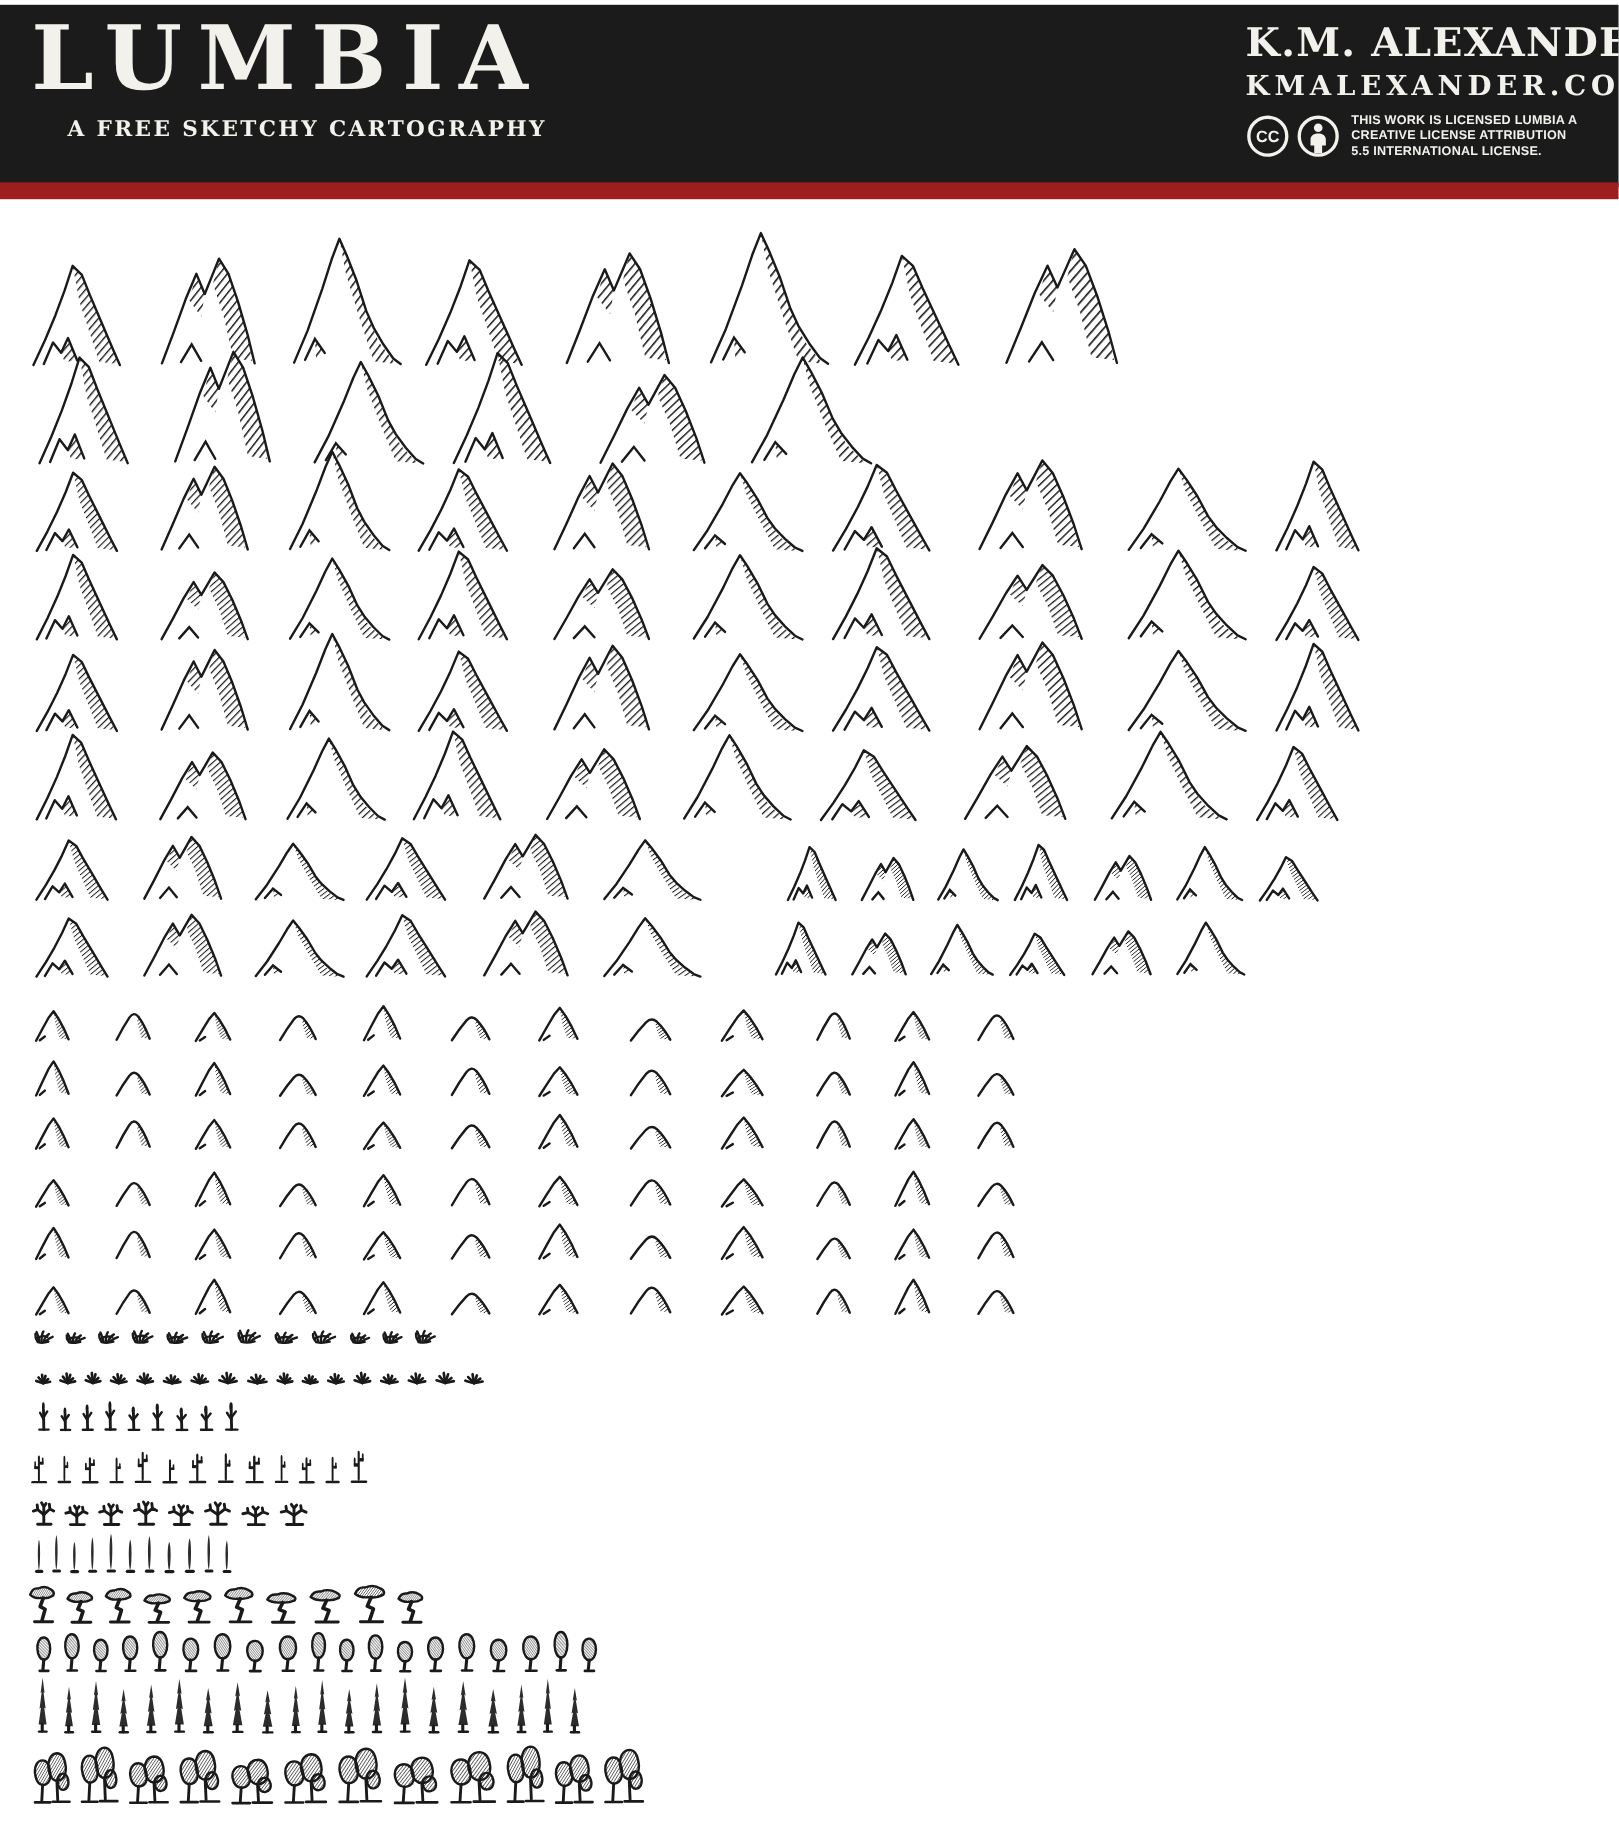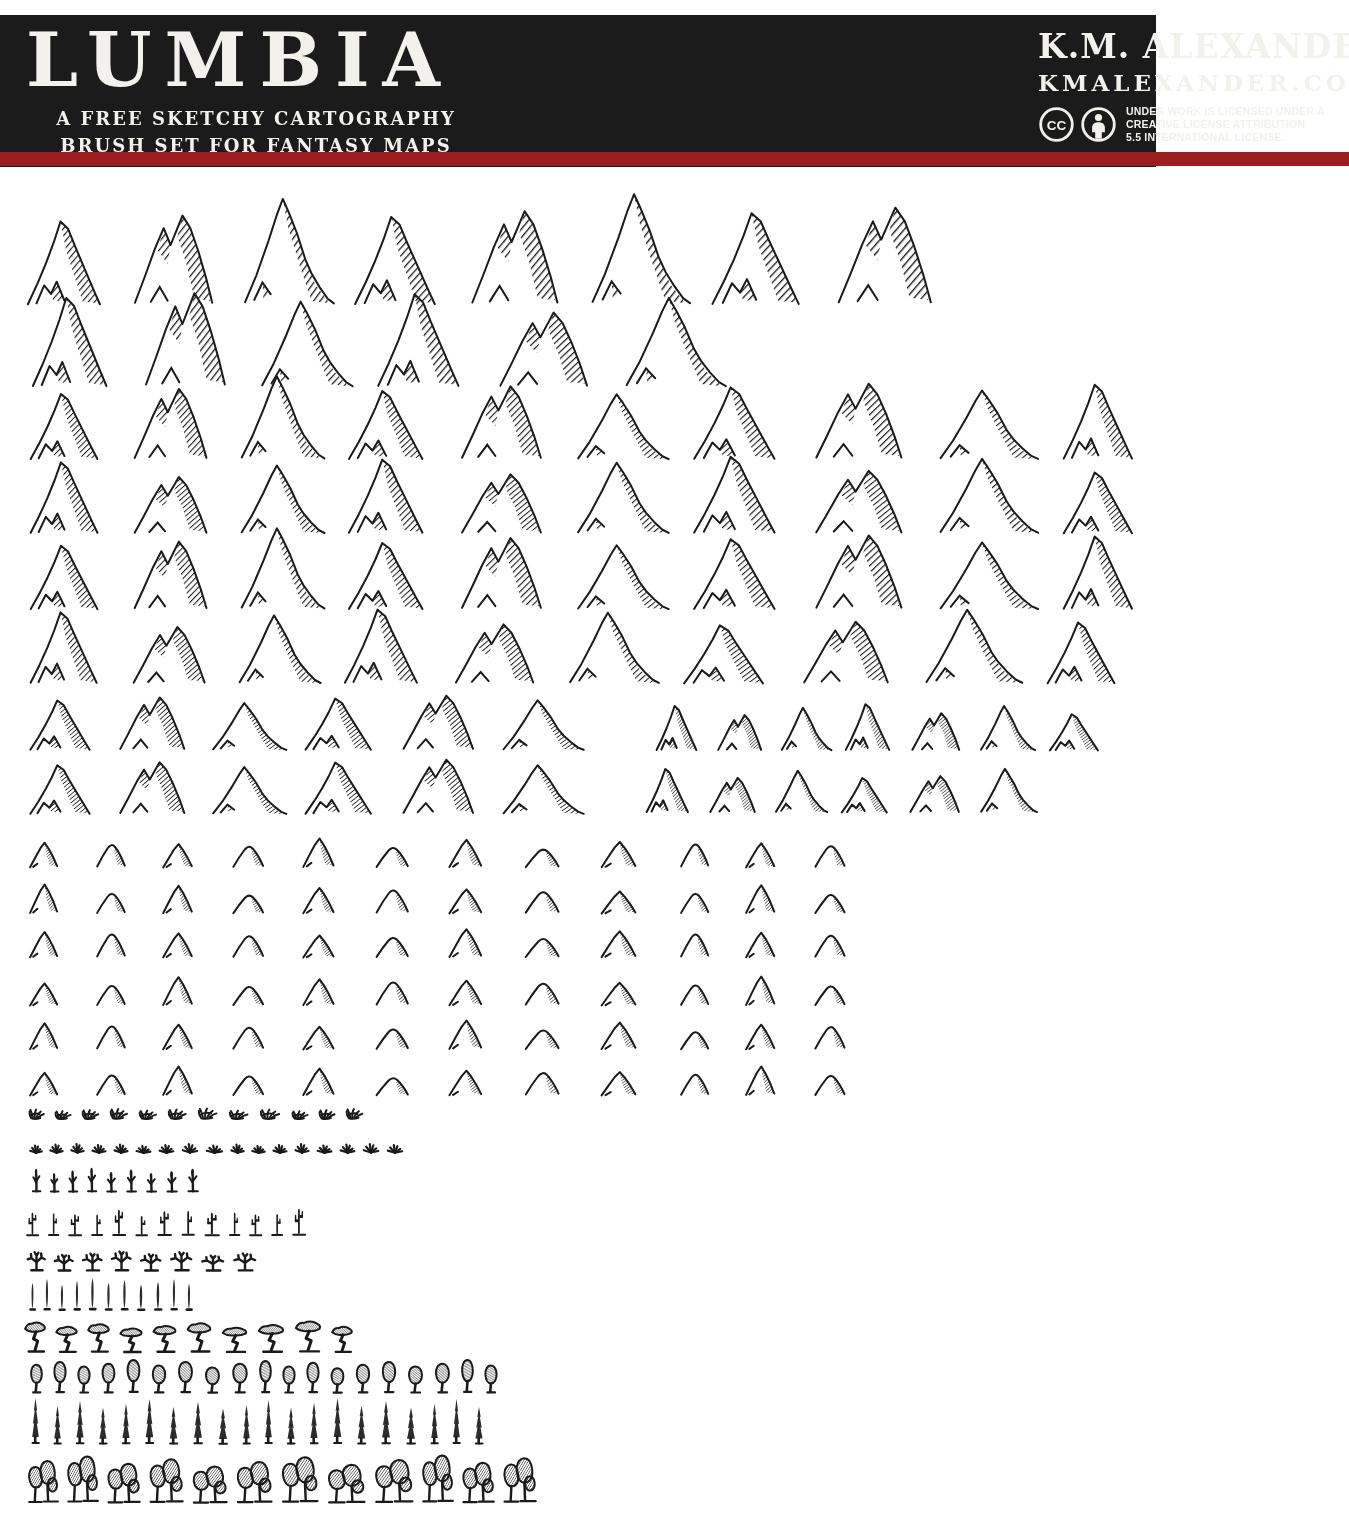--- a/index.html
+++ b/index.html
@@ -1,21 +1,21 @@
 <!DOCTYPE html>
 <html><head>
 <meta charset="utf-8">
 <style>
   html,body{margin:0;padding:0;background:#ffffff;}
   #page{
     position:relative;width:1349px;height:1536px;overflow:hidden;
     background:#ffffff;font-family:"Liberation Sans",sans-serif;
   }
   
-  .banner{position:absolute;left:0;top:15px;width:1156px;height:152px;background:#1b1b1b;}
+  .banner{position:absolute;left:0;top:4px;width:1349px;height:152px;background:#1b1b1b;}
   .stripe{position:absolute;left:0;top:152px;width:1349px;height:14px;background:#9e1d1d;}
   .title{
     position:absolute;left:26px;top:2px;
     font-family:"DejaVu Serif",serif;font-weight:700;font-size:74px;
     letter-spacing:13px;color:#f3f1ec;white-space:nowrap;
   }
   .subtitle{
     position:absolute;left:24px;top:90px;width:400px;text-align:center;
     font-family:"DejaVu Serif",serif;font-weight:700;font-size:18px;
     letter-spacing:2px;color:#f3f1ec;line-height:27px;white-space:nowrap;margin-left:32px;
@@ -170,40 +170,39 @@
     </symbol>
   </defs>
 </svg>
 
 <div id="page">
 
   <div class="banner">
     <div class="title">LUMBIA</div>
     <div class="subtitle">
       <div>A FREE SKETCHY CARTOGRAPHY</div>
-      <div>BRUSH SET FOR FANTASY MAPS</div>
     </div>
 
     <div class="author-block">
       <div class="author-name">K.M. ALEXANDER</div>
       <div class="website">KMALEXANDER.COM</div>
       <div class="license-row">
         <div class="cc-icons">
           <svg width="37" height="37" viewBox="0 0 37 37">
             <circle cx="18.5" cy="18.5" r="15.8" fill="none" stroke="#f3f1ec" stroke-width="2.8"></circle>
             <text x="18.5" y="23.5" text-anchor="middle" font-family="Liberation Sans, sans-serif" font-size="13.5" font-weight="bold" fill="#f3f1ec">CC</text>
           </svg>
           <svg width="37" height="37" viewBox="0 0 37 37">
             <circle cx="18.5" cy="18.5" r="15.8" fill="none" stroke="#f3f1ec" stroke-width="2.8"></circle>
             <circle cx="18.5" cy="11.5" r="3.6" fill="#f3f1ec"></circle>
             <path d="M18.5,16.2 c-4.2,0 -6.4,2.2 -6.4,5.4 v4.6 h3.1 v6.6 h6.6 v-6.6 h3.1 v-4.6 c0,-3.2 -2.2,-5.4 -6.4,-5.4 Z" fill="#f3f1ec"></path>
           </svg>
         </div>
         <div class="license-text">
-          <div>UNDER WORK IS LICENSED UNDER A</div>
+          <div>THIS WORK IS LICENSED LUMBIA A</div>
           <div>CREATIVE LICENSE ATTRIBUTION</div>
           <div>5.5 INTERNATIONAL LICENSE.</div>
         </div>
       </div>
     </div>
   </div>
 
   <div class="stripe"></div>
 
   <div id="canvas">

